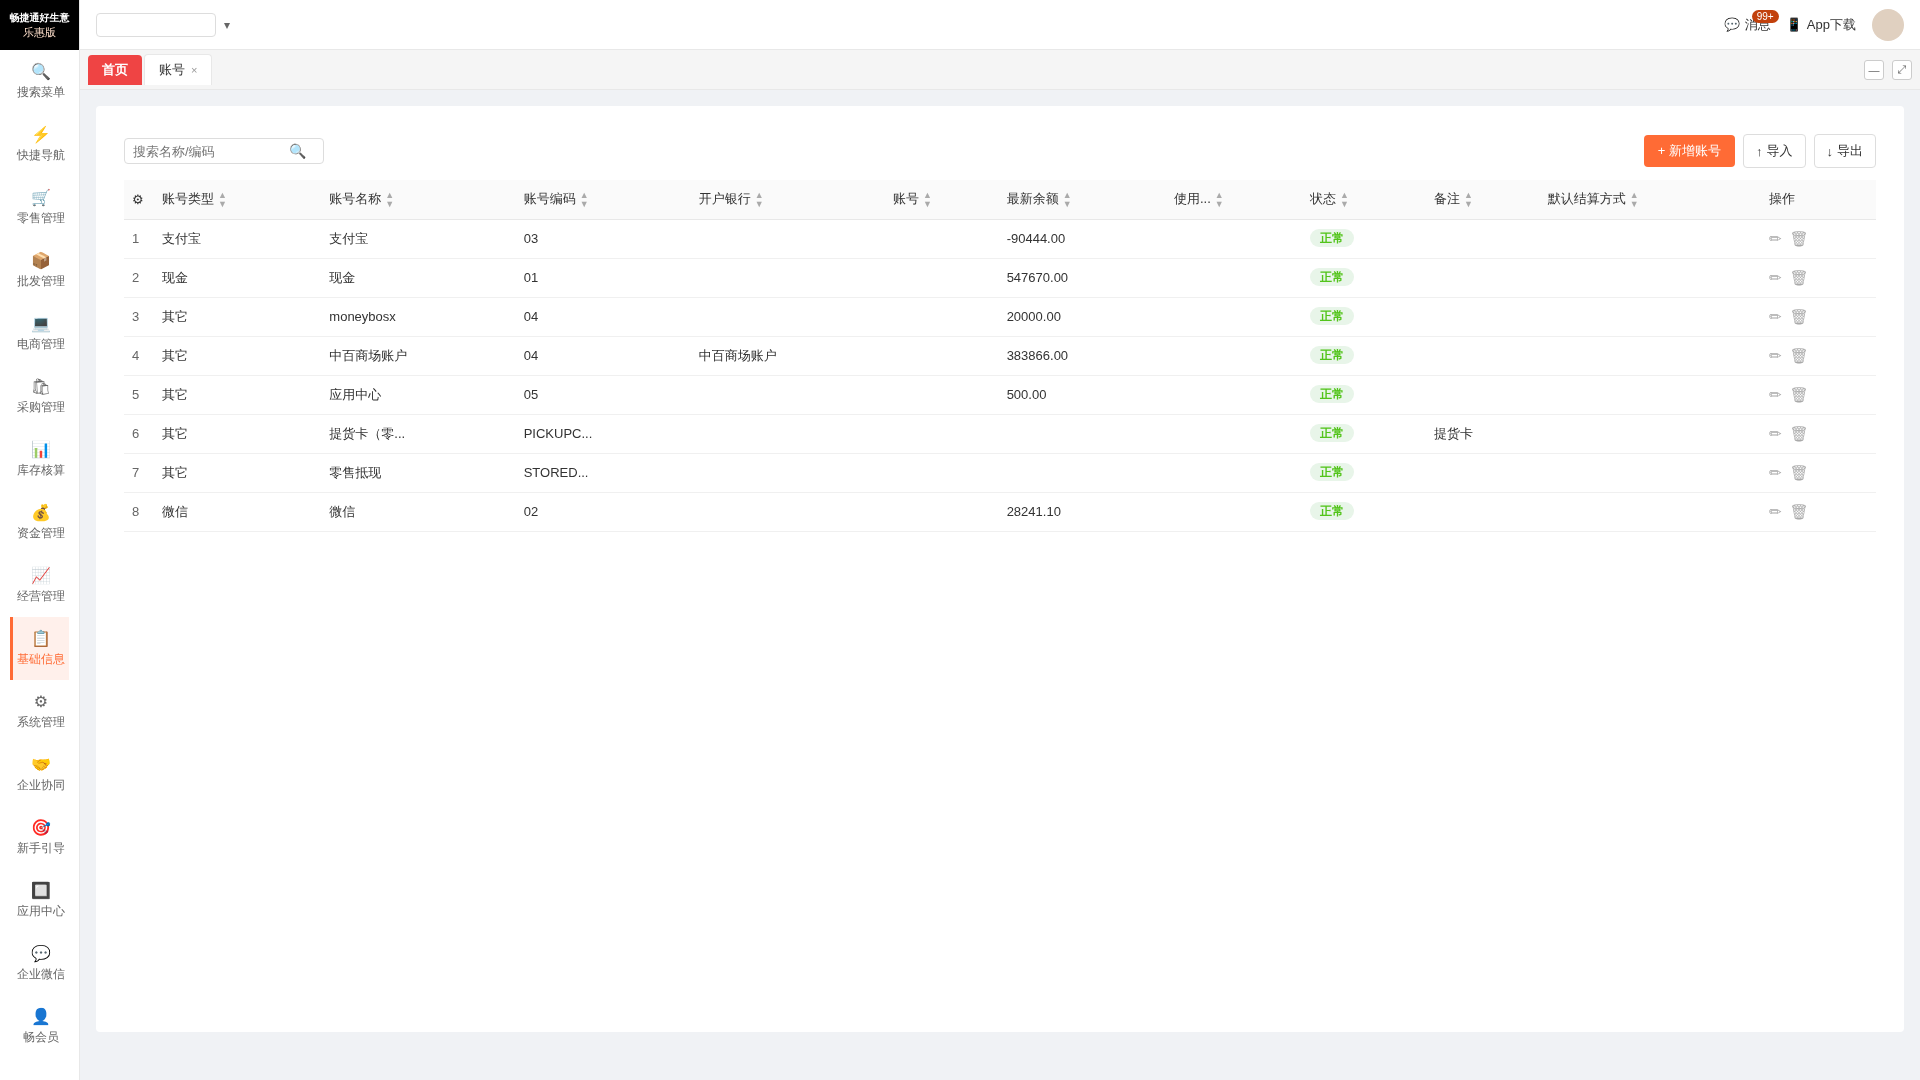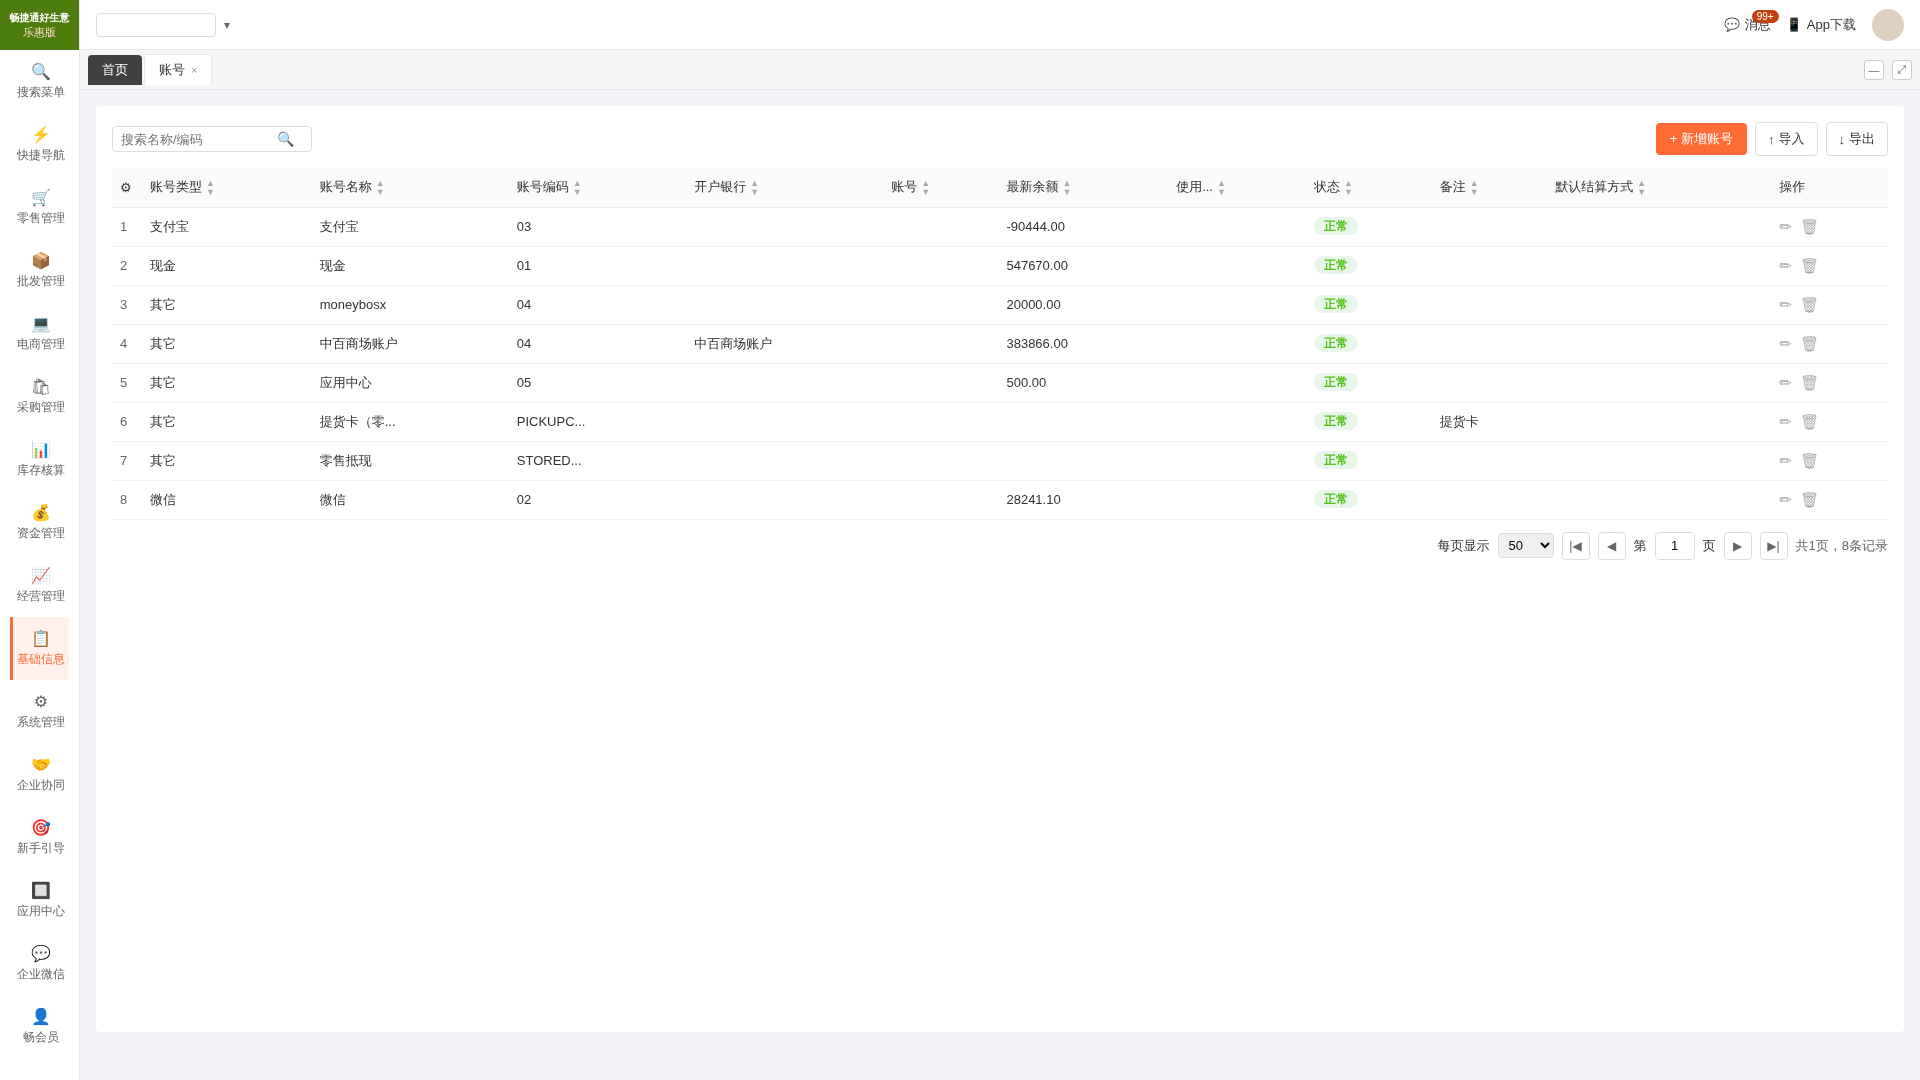--- a/index.html
+++ b/index.html
@@ -1,20 +1,20 @@
 <!DOCTYPE html>
 <html><head>
   <meta charset="utf-8">
   <style>
     * { margin: 0; padding: 0; box-sizing: border-box; }
     body { font-family: "Microsoft YaHei", "PingFang SC", sans-serif; font-size: 13px; background: #f0f2f5; display: flex; height: 1080px; width: 1920px; overflow: hidden; }
 
     
     .sidebar { width: 80px; background: #fff; display: flex; flex-direction: column; align-items: center; border-right: 1px solid #e8e8e8; height: 100%; }
-    .sidebar-logo { width: 100%; background: #4d7c0f; padding: 8px; display: flex; flex-direction: column; align-items: center; justify-content: center; height: 50px; }
+    .sidebar-logo { width: 100%; background: #000000; padding: 8px; display: flex; flex-direction: column; align-items: center; justify-content: center; height: 50px; }
     .sidebar-logo-text { color: #fff; font-size: 10px; font-weight: bold; }
     .sidebar-logo-sub { color: #ffe0cc; font-size: 11px; }
     .sidebar-item { width: 100%; padding: 12px 4px; text-align: center; cursor: pointer; color: #666; font-size: 12px; display: flex; flex-direction: column; align-items: center; gap: 3px; border-left: 3px solid transparent; }
     .sidebar-item.active { background: #fff0eb; color: #ff6b35; border-left: 3px solid #ff6b35; }
     .sidebar-item-icon { font-size: 16px; }
 
     
     .main { flex: 1; display: flex; flex-direction: column; overflow: hidden; }
     .topbar { height: 50px; background: #fff; display: flex; align-items: center; justify-content: space-between; padding: 0 16px; border-bottom: 1px solid #e8e8e8; }
     .topbar-left { display: flex; align-items: center; gap: 8px; }
@@ -22,29 +22,29 @@
     .topbar-dropdown { font-size: 12px; color: #666; cursor: pointer; }
     .topbar-right { display: flex; align-items: center; gap: 16px; }
     .topbar-msg { display: flex; align-items: center; gap: 4px; font-size: 13px; color: #333; cursor: pointer; position: relative; }
     .badge { background: #c2410c; color: #fff; border-radius: 10px; padding: 1px 5px; font-size: 10px; position: absolute; top: -6px; right: -8px; }
     .topbar-app { display: flex; align-items: center; gap: 4px; font-size: 13px; color: #333; cursor: pointer; }
     .avatar { width: 32px; height: 32px; border-radius: 50%; background: #d9d9d9; overflow: hidden; }
 
     
     .tabs { height: 40px; background: #f5f5f5; display: flex; align-items: center; padding: 0 8px; gap: 2px; border-bottom: 1px solid #e8e8e8; }
     .tab { padding: 6px 14px; font-size: 13px; cursor: pointer; border-radius: 4px 4px 0 0; display: flex; align-items: center; gap: 6px; }
-    .tab.home { background: #404040; color: #fff; }
+    .tab.home { background: #ef4444; color: #fff; font-weight: bold; }
     .tab.active { background: #fff; color: #333; border: 1px solid #e8e8e8; border-bottom: none; }
     .tab-close { font-size: 11px; color: #999; cursor: pointer; }
     .tab-window-btns { margin-left: auto; display: flex; gap: 8px; }
     .win-btn { width: 20px; height: 20px; border-radius: 3px; border: 1px solid #ccc; background: #fff; cursor: pointer; display: flex; align-items: center; justify-content: center; font-size: 11px; color: #666; }
 
     
     .content { flex: 1; padding: 16px; overflow: auto; background: #f0f2f5; }
-    .page-panel { background: #fff; border-radius: 4px; padding: 16px; min-height: calc(100% - 32px); }
+    .page-panel { background: #fff; border-radius: 4px; padding: 28px; min-height: calc(100% - 32px); }
 
     
     .toolbar { display: flex; align-items: center; justify-content: space-between; margin-bottom: 12px; }
     .search-box { display: flex; align-items: center; border: 1px solid #ddd; border-radius: 4px; padding: 4px 8px; gap: 6px; width: 200px; }
     .search-input { border: none; outline: none; font-size: 13px; color: #999; width: 150px; }
     .search-icon { color: #aaa; font-size: 14px; }
     .toolbar-buttons { display: flex; align-items: center; gap: 8px; margin-left: 12px; }
     .btn-add { background: #ff6b35; color: #fff; border: none; border-radius: 4px; padding: 7px 14px; font-size: 13px; cursor: pointer; display: flex; align-items: center; gap: 4px; }
     .btn-import, .btn-export { background: #fff; color: #333; border: 1px solid #ddd; border-radius: 4px; padding: 7px 12px; font-size: 13px; cursor: pointer; display: flex; align-items: center; gap: 4px; }
 
@@ -399,30 +399,15 @@
     <td>
       <div class="action-icons">
         <span class="action-icon" title="编辑">✏</span>
         <span class="action-icon" title="删除">🗑</span>
       </div>
     </td>
   </tr>
           </tbody>
       </table>
 
-      <div class="pagination">
-        <span>每页显示</span>
-        <select class="page-size-select">
-          <option>50</option>
-          <option>100</option>
-        </select>
-        <button class="page-btn">|◀</button>
-        <button class="page-btn">◀</button>
-        <span>第</span>
-        <input class="page-input" type="text" value="1" style="">
-        <span>页</span>
-        <button class="page-btn">▶</button>
-        <button class="page-btn">▶|</button>
-        <span class="page-info">共1页，8条记录</span>
-      </div>
     </div>
   </div>
 </div>
 
 </body></html>

